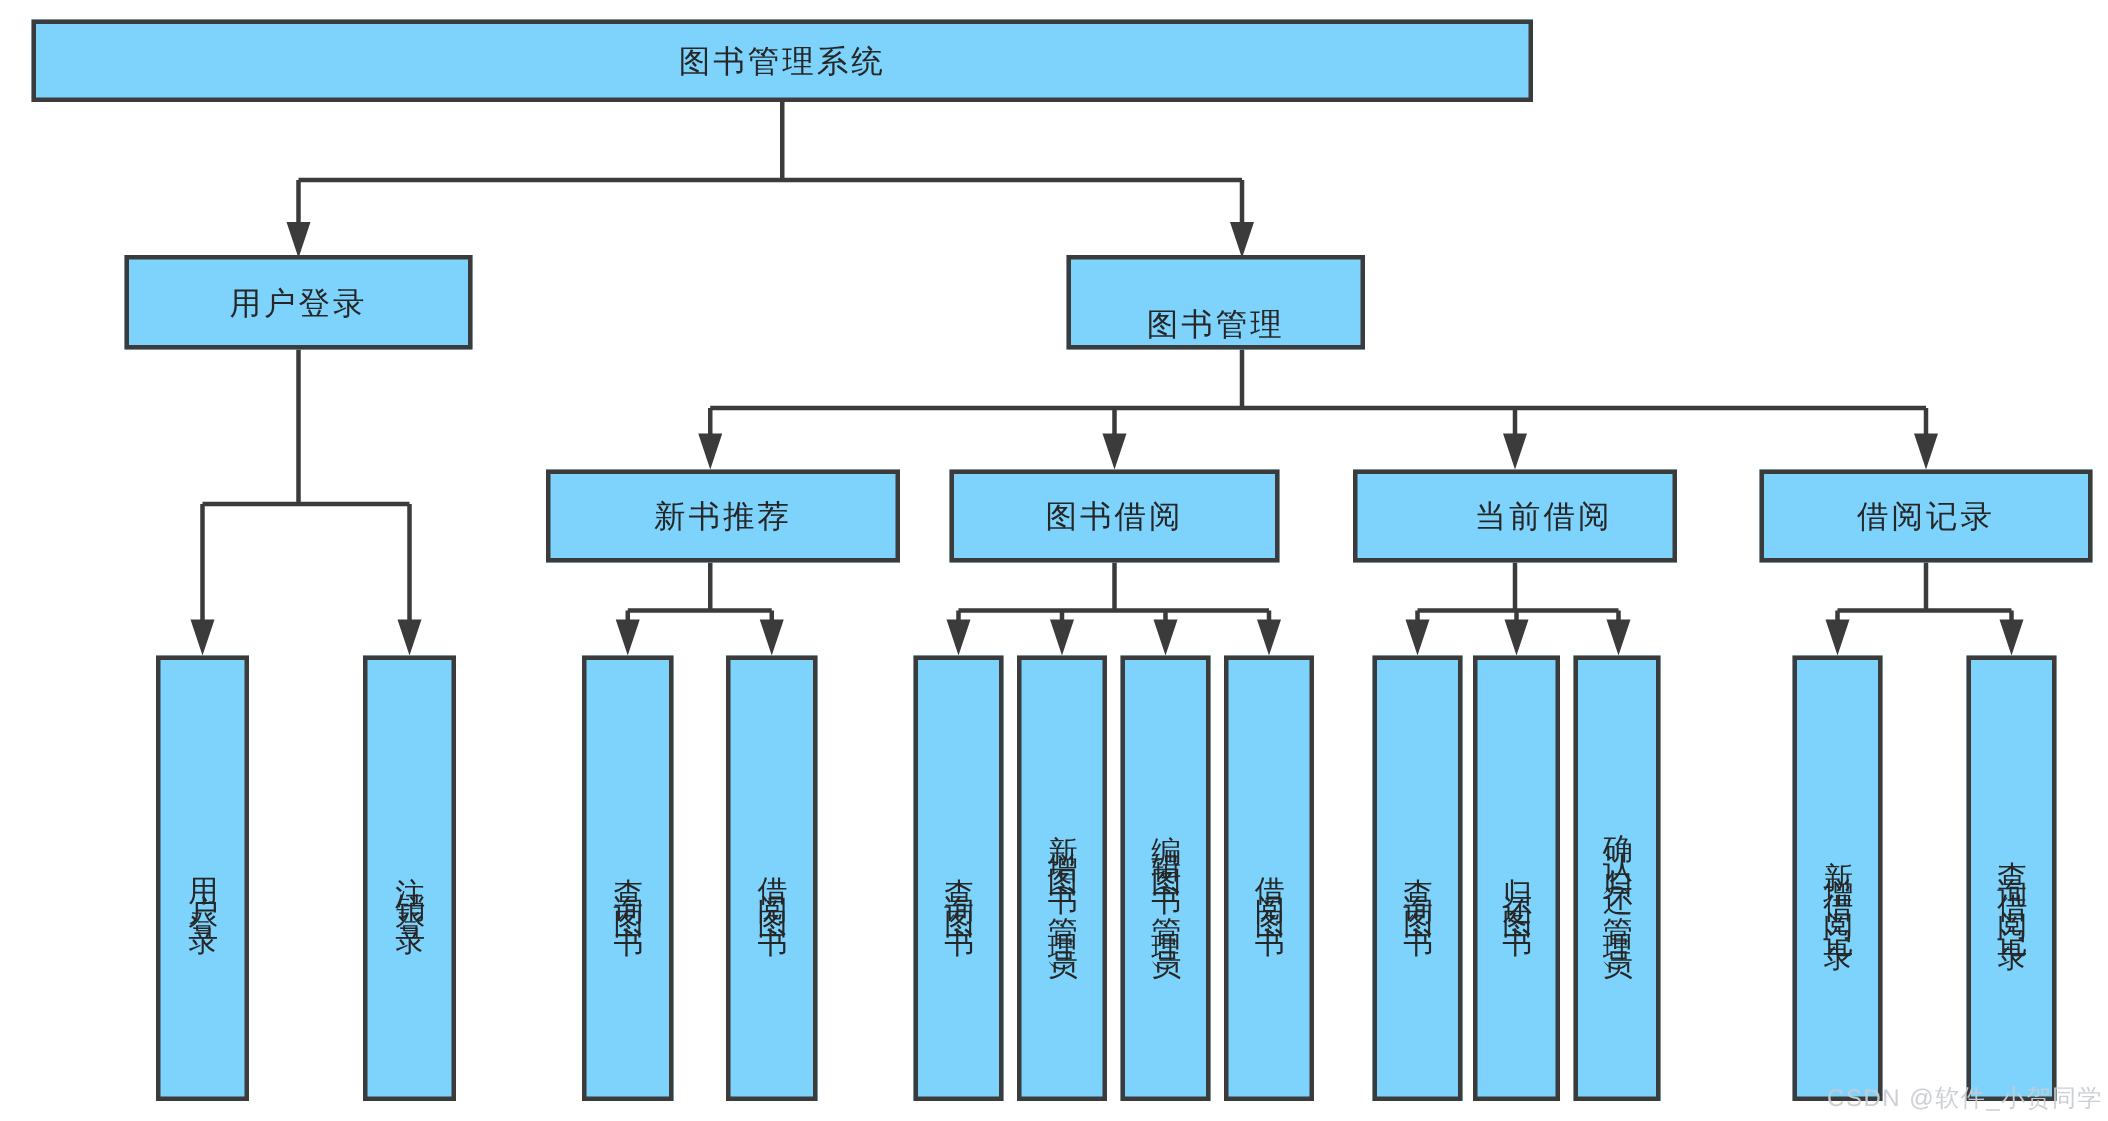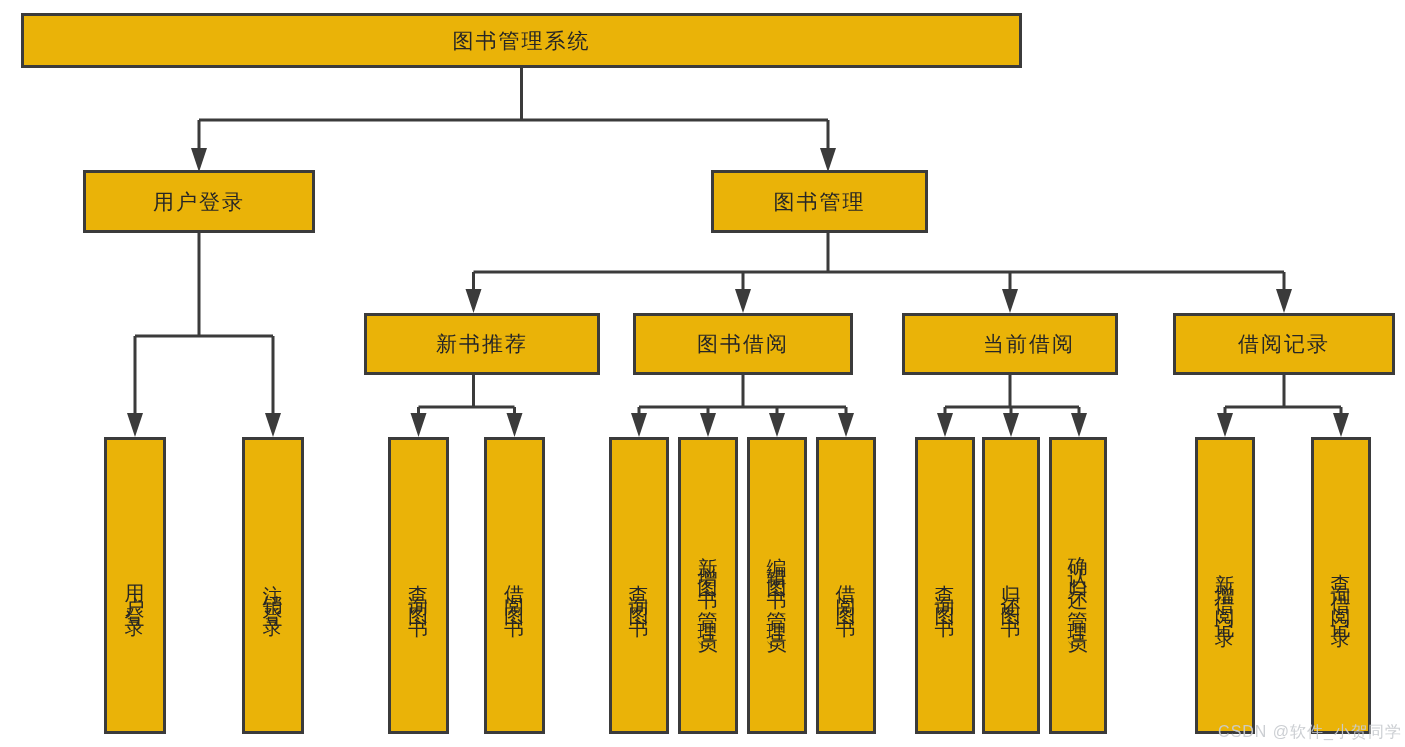--- a/index.html
+++ b/index.html
@@ -2,21 +2,21 @@
 <html><head>
 <meta charset="utf-8">
 <style>
   html,body{margin:0;padding:0;background:#ffffff;}
   .canvas{
     position:relative;width:1405px;height:747px;background:#ffffff;
     font-family:"Liberation Sans","DejaVu Sans",sans-serif;overflow:hidden;
   }
   .connectors{position:absolute;left:0;top:0;width:1405px;height:747px;}
   .node{
-    position:absolute;box-sizing:border-box;background:#eab308;
+    position:absolute;box-sizing:border-box;background:#7dd3fc;
     border:3px solid #3b3b3b;color:#262626;
     display:flex;align-items:center;justify-content:center;
   }
   .h-node{font-size:21px;letter-spacing:2px;white-space:nowrap;}
   .v-node span{
     writing-mode:vertical-rl;text-orientation:mixed;
     font-size:20px;line-height:1;letter-spacing:11px;
     transform:translateY(5px);white-space:nowrap;
   }
   .watermark{
@@ -51,21 +51,21 @@
              M1217 413 L1233 413 L1225 437 Z  M1333 413 L1349 413 L1341 437 Z"></path>
   </svg>
 
   <div class="node h-node" style="left:21px;top:13px;width:1001px;height:55px;">
     <span>图书管理系统</span>
   </div>
 
   <div class="node h-node" style="left:83px;top:170px;width:232px;height:63px;">
     <span>用户登录</span>
   </div>
-  <div class="node h-node" style="left:711px;top:170px;width:217px;height:63px;">
+  <div class="node h-node" style="left:711px;top:170px;width:199px;height:63px;align-items:flex-end;">
     <span>图书管理</span>
   </div>
 
   <div class="node h-node" style="left:364px;top:313px;width:236px;height:62px;">
     <span>新书推荐</span>
   </div>
   <div class="node h-node" style="left:633px;top:313px;width:220px;height:62px;">
     <span>图书借阅</span>
   </div>
   <div class="node h-node" style="left:902px;top:313px;width:216px;height:62px;padding-left:38px;">

